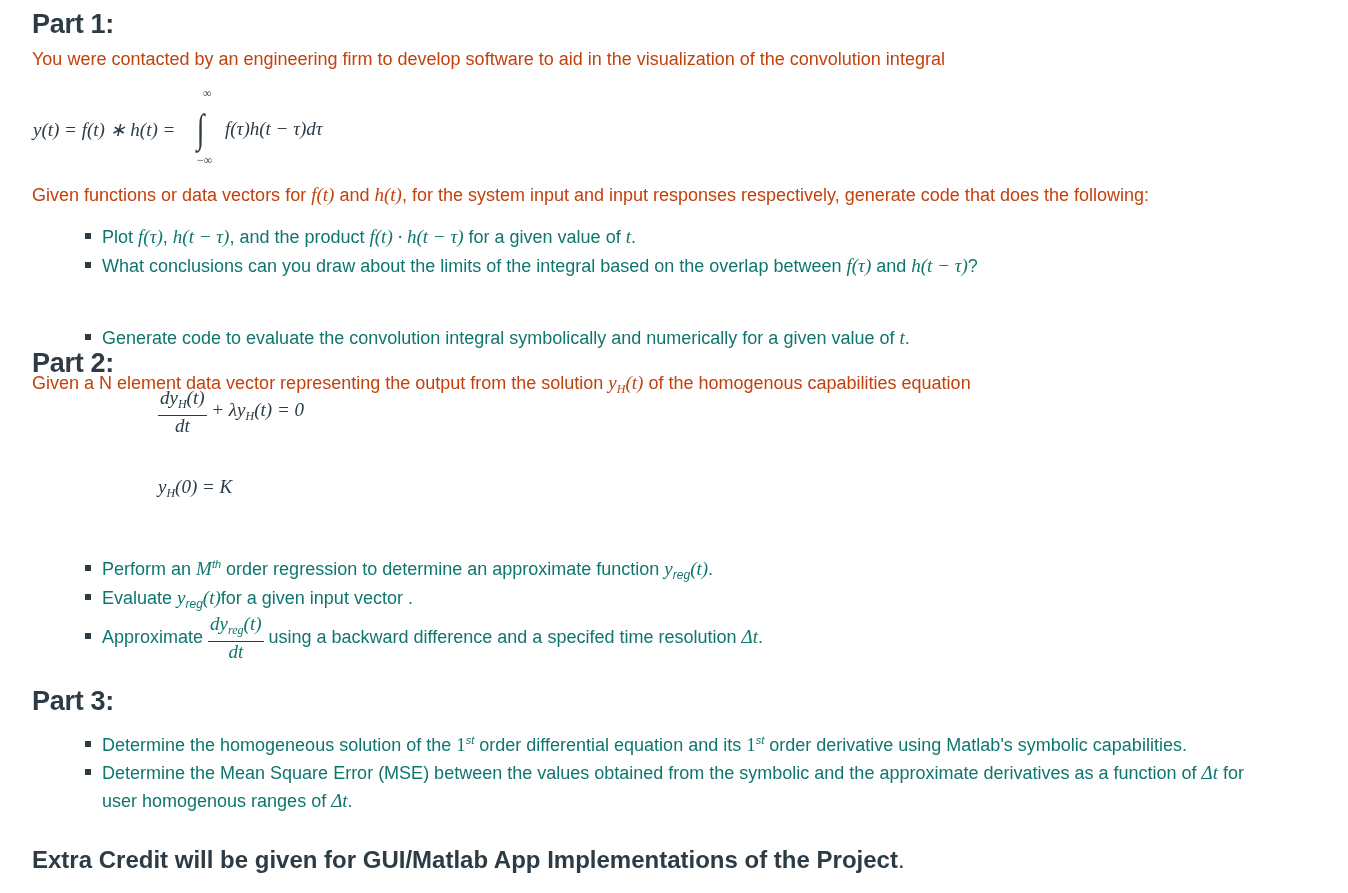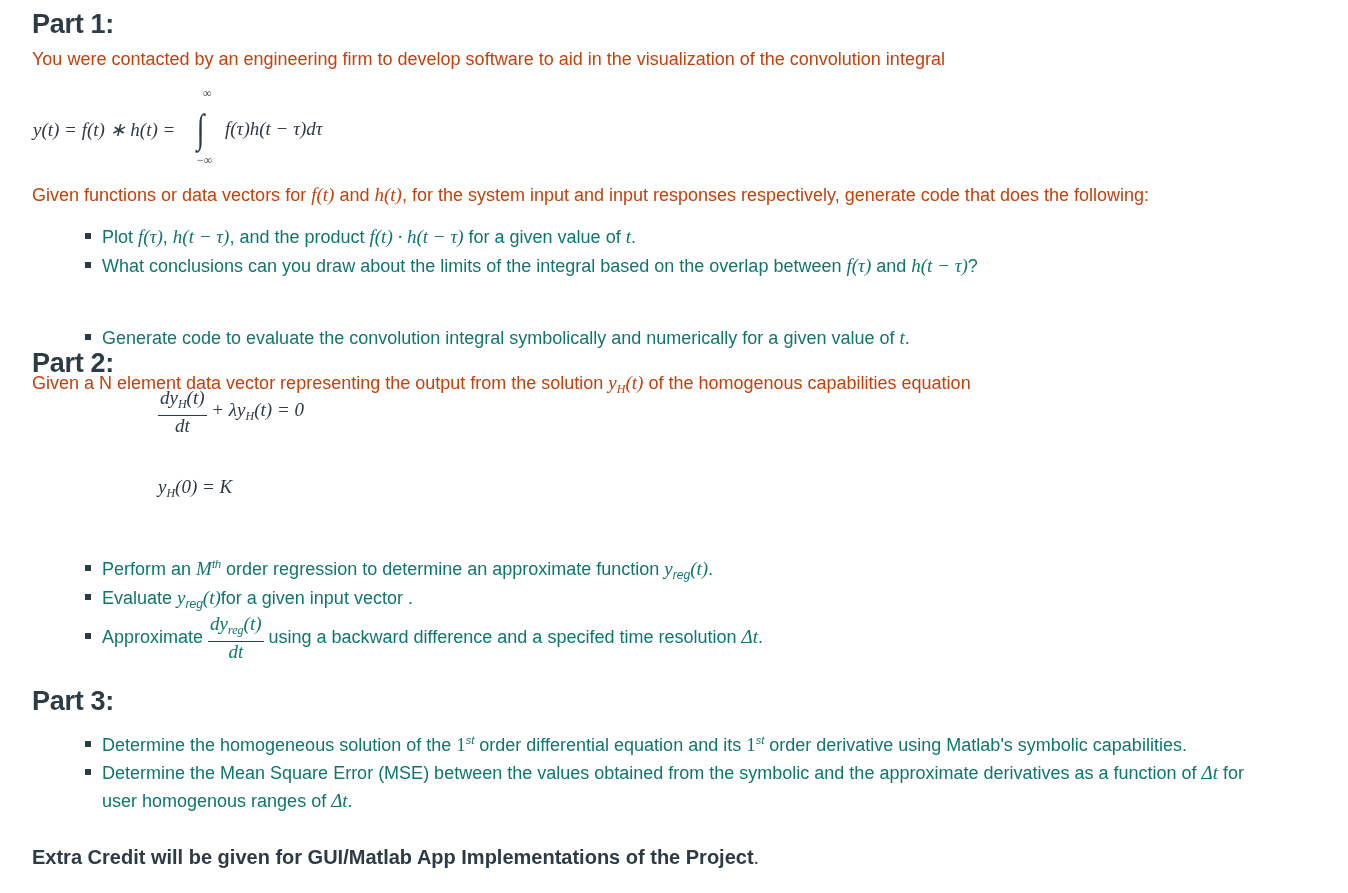--- a/index.html
+++ b/index.html
@@ -19,21 +19,21 @@
     .bullet-row .sq {
       display: inline-block; width: 6px; height: 6px; background: #2d3b45;
       margin-right: 11px; vertical-align: middle; position: relative; top: -2px;
     }
     .eq { font-family: "Liberation Serif", serif; font-size: 19px; color: #2d3b45; position: absolute; white-space: nowrap; }
     .sub { font-size: 12px; vertical-align: -4px; font-style: italic; }
     .sup { font-size: 11px; vertical-align: 7px; font-style: italic; }
     .frac { display: inline-block; vertical-align: middle; text-align: center; }
     .frac .num { display: block; border-bottom: 1px solid #2d3b45; padding: 0 2px 1px; line-height: 20px; }
     .frac .den { display: block; line-height: 20px; }
-    .bold-line { position: absolute; left: 32px; font-weight: bold; font-size: 20px; color: #2d3b45; white-space: nowrap; }
+    .bold-line { position: absolute; left: 32px; font-weight: bold; font-size: 24px; color: #2d3b45; white-space: nowrap; }
   </style>
 </head>
 <body>
 
 <h2 class="part" style="top:9px;">Part 1:</h2>
 <div class="abs para" style="top:49px;">You were contacted by an engineering firm to develop software to aid in the visualization of the convolution integral</div>
 
 <div>
   <span class="eq m" style="left:33px;top:118px;">y(t) = f(t) ∗ h(t) =</span>
   <span class="eq" style="left:203px;top:86px;font-size:12px;">∞</span>

